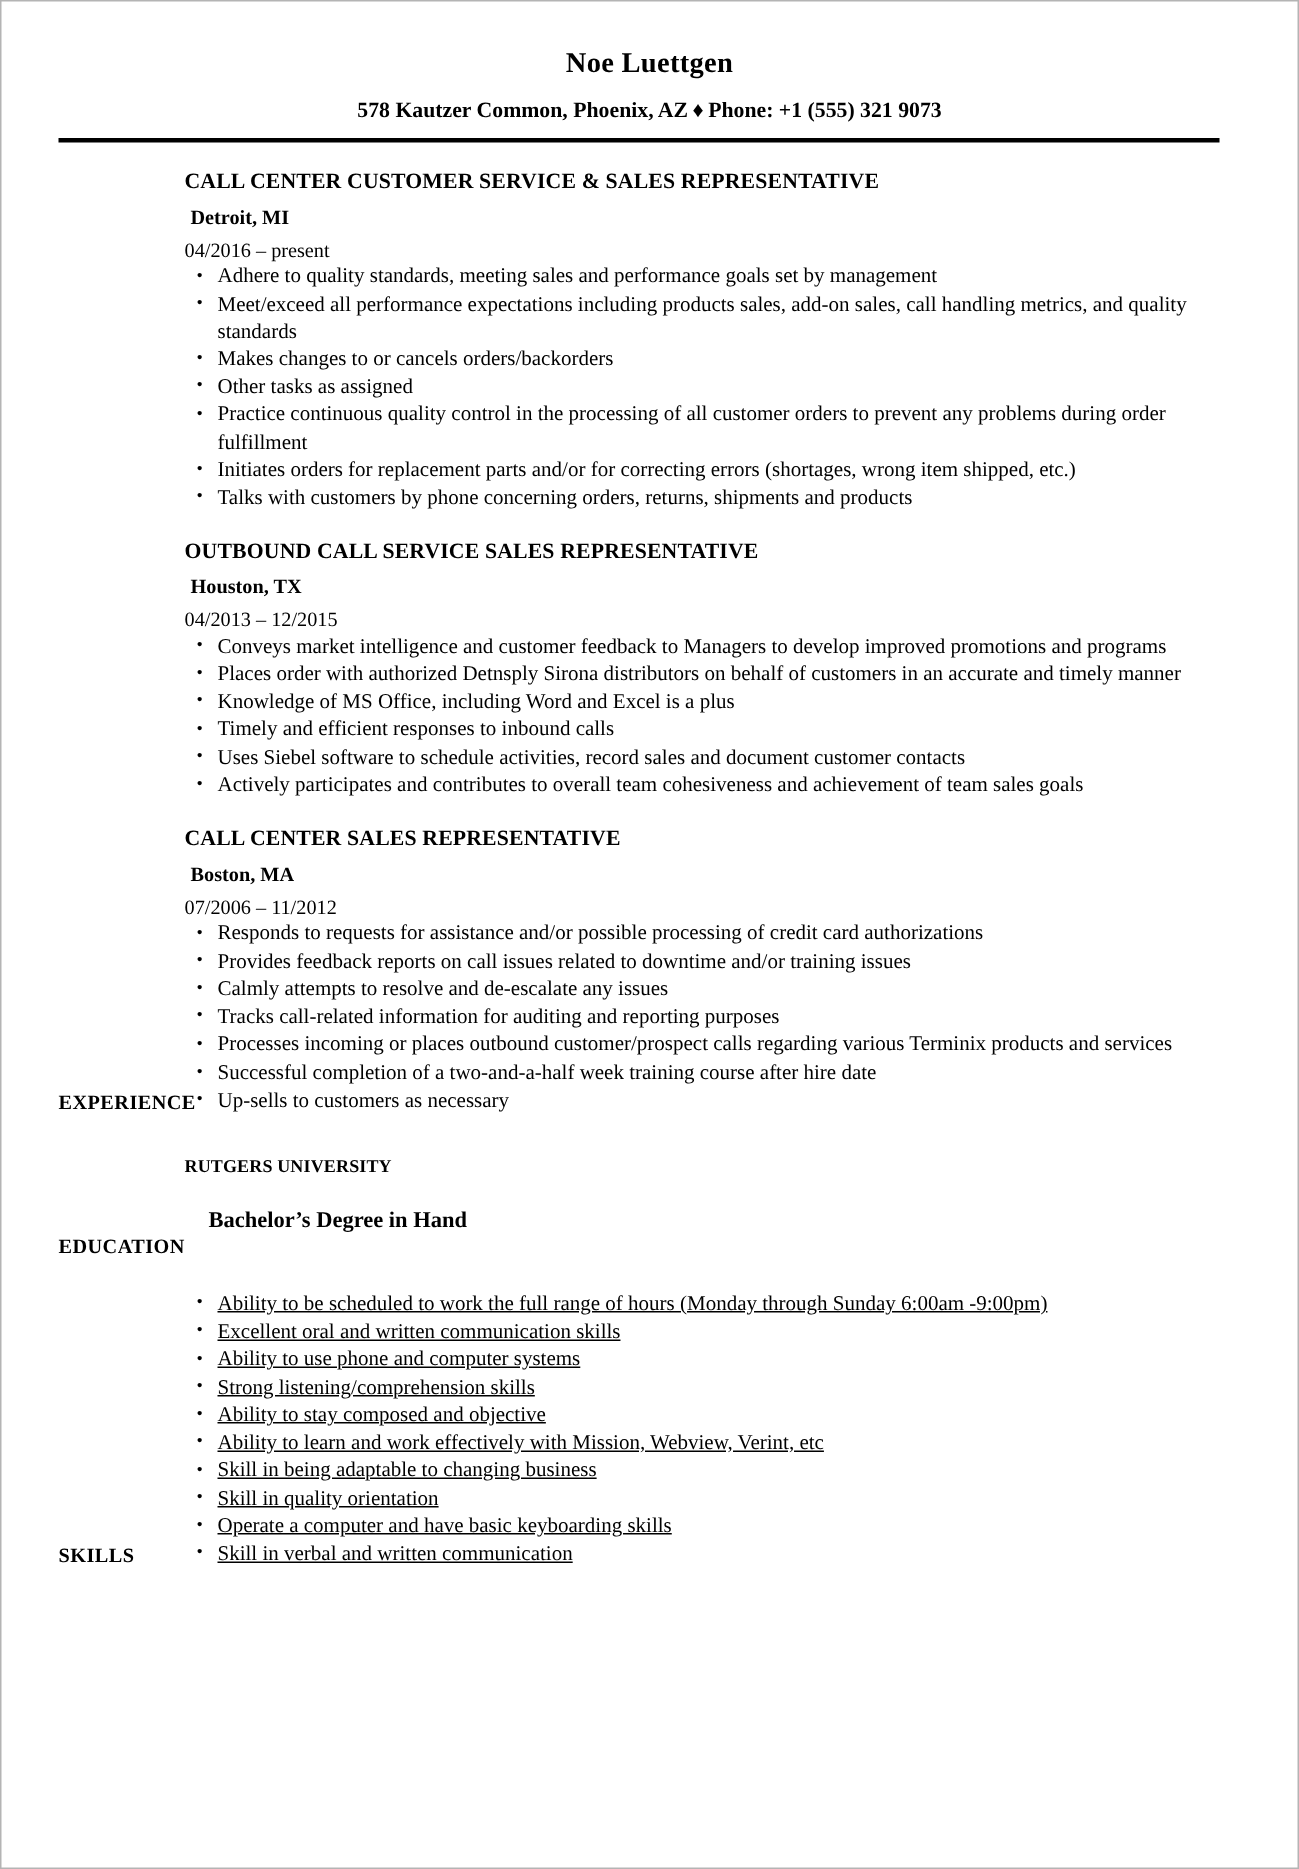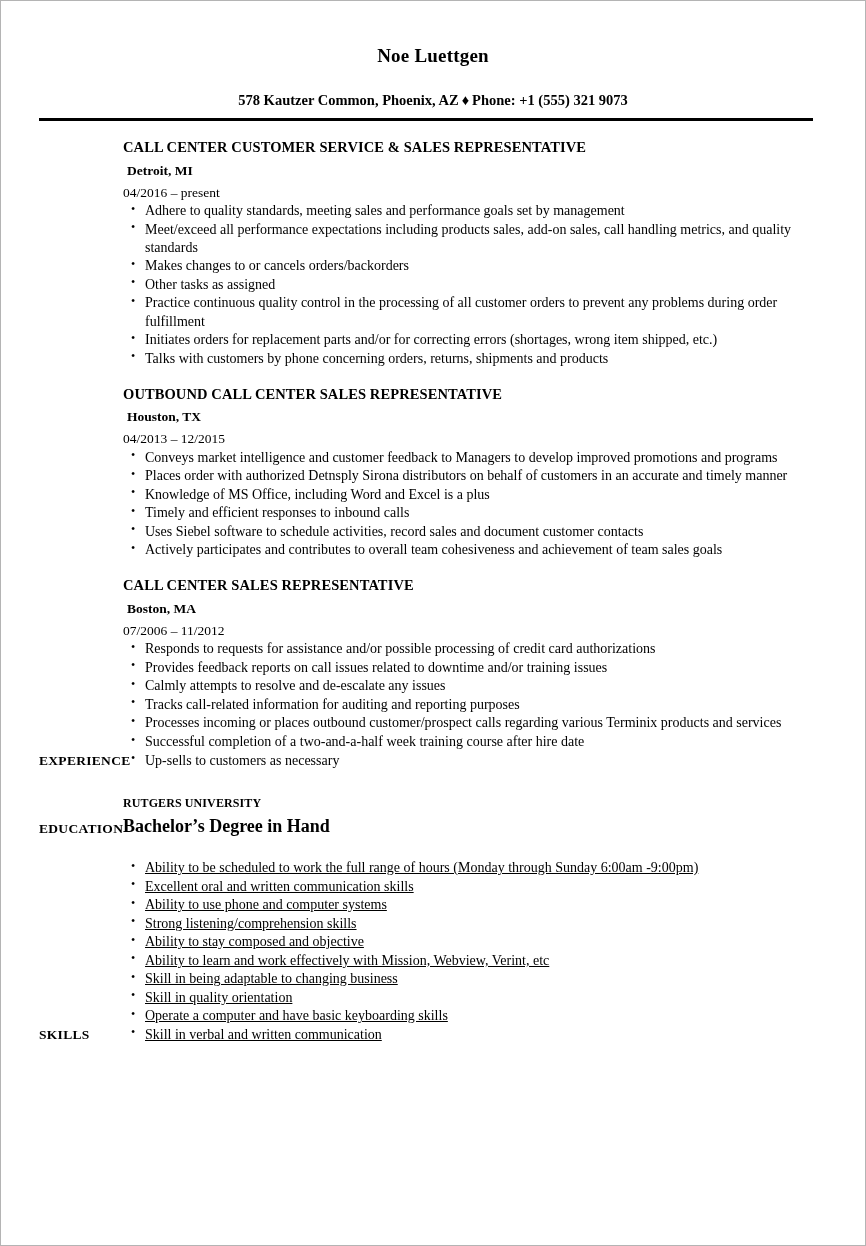--- a/index.html
+++ b/index.html
@@ -27,21 +27,21 @@
     width: 864px;
     height: 1244px;
   }
 
   
   .resume-name {
     text-align: center;
     font-size: 19px;
     font-weight: bold;
     letter-spacing: 0.2px;
-    margin: 13px;
+    margin: 0;
     padding-top: 32px;
     line-height: 1.1;
   }
   .contact-line {
     text-align: center;
     font-size: 14.5px;
     font-weight: bold;
     margin: 0;
     padding-top: 12px;
     line-height: 1.2;
@@ -133,24 +133,24 @@
 
   
   .edu-school {
     font-size: 12px;
     font-weight: bold;
     line-height: 1.3;
     margin: 0;
     letter-spacing: 0.1px;
   }
   .edu-degree {
-    font-size: 18px;
+    font-size: 15px;
     font-weight: bold;
     line-height: 1.35;
-    margin: 0;
+    margin: 16px;
     padding-top: 2px;
   }
 
   .gap-education { height: 26px; }
   .gap-skills { height: 20px; }
   .skills-content { padding-top: 0; text-decoration: underline; }
 </style>
 </head>
 <body>
 
@@ -180,21 +180,21 @@
               <li>Meet/exceed all performance expectations including products sales, add-on sales, call handling metrics, and quality standards</li>
               <li>Makes changes to or cancels orders/backorders</li>
               <li>Other tasks as assigned</li>
               <li>Practice continuous quality control in the processing of all customer orders to prevent any problems during order fulfillment</li>
               <li>Initiates orders for replacement parts and/or for correcting errors (shortages, wrong item shipped, etc.)</li>
               <li>Talks with customers by phone concerning orders, returns, shipments and products</li>
             </ul>
           </div>
 
           <div class="job">
-            <div class="job-title">OUTBOUND CALL CENTER SALES REPRESENTATIVE</div>
+            <div class="job-title">OUTBOUND CALL SERVICE SALES REPRESENTATIVE</div>
             <div class="job-location">Houston, TX</div>
             <div class="job-dates">04/2013 – 12/2015</div>
             <ul class="bullets">
               <li>Conveys market intelligence and customer feedback to Managers to develop improved promotions and programs</li>
               <li>Places order with authorized Detnsply Sirona distributors on behalf of customers in an accurate and timely manner</li>
               <li>Knowledge of MS Office, including Word and Excel is a plus</li>
               <li>Timely and efficient responses to inbound calls</li>
               <li>Uses Siebel software to schedule activities, record sales and document customer contacts</li>
               <li>Actively participates and contributes to overall team cohesiveness and achievement of team sales goals</li>
             </ul>

